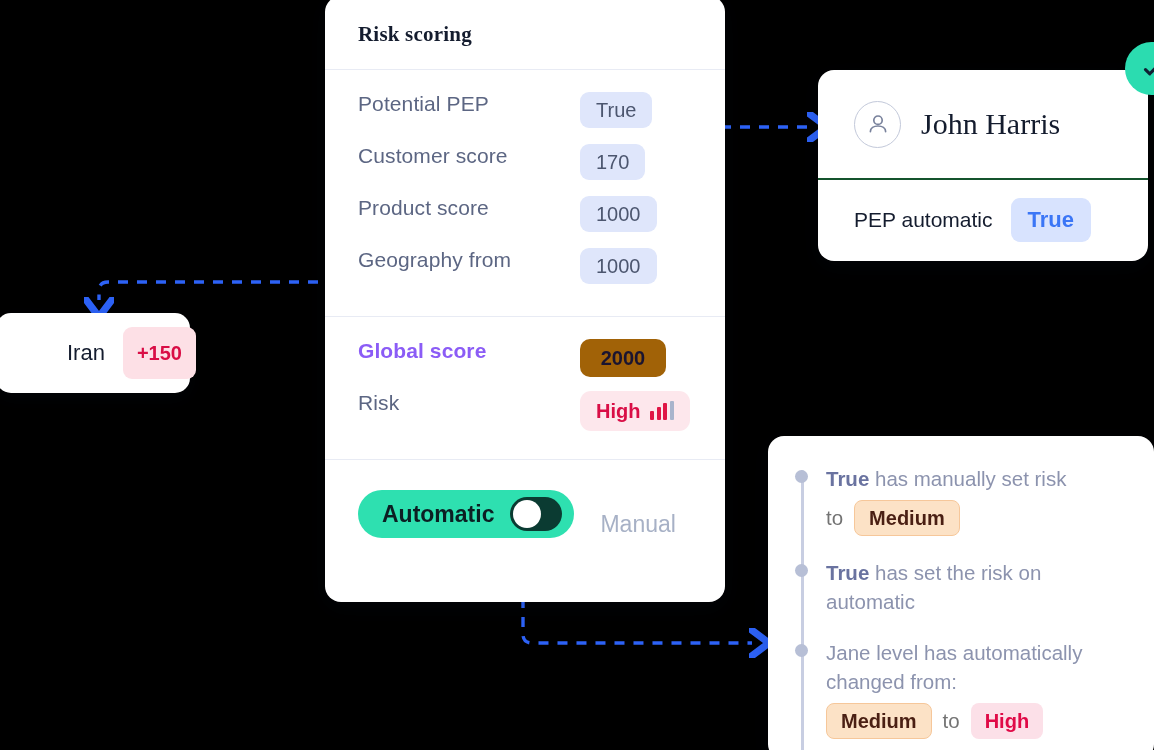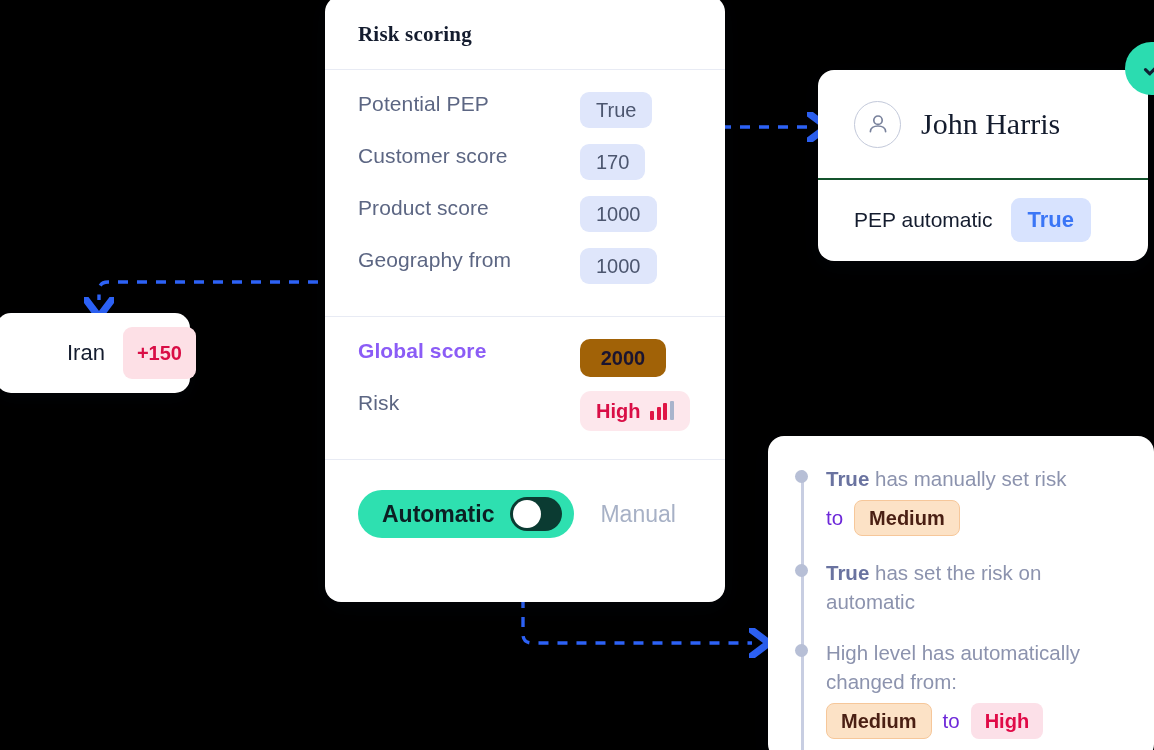--- a/index.html
+++ b/index.html
@@ -109,21 +109,21 @@
   .bars { display: inline-flex; align-items: flex-end; gap: 2.5px; height: 18px; }
   .bars i { display: block; width: 4px; border-radius: 1px; background: #E01545; }
   .bars i:nth-child(1) { height: 9px; }
   .bars i:nth-child(2) { height: 13px; }
   .bars i:nth-child(3) { height: 17px; }
   .bars i:nth-child(4) { height: 19px; background: #A9B4CC; }
 
   
   .toggle-row {
     display: flex;
-    align-items: center;
+    align-items: flex-end;
     gap: 26px;
     padding-top: 8px;
   }
   .toggle-pill {
     display: inline-flex;
     align-items: center;
     gap: 16px;
     background: #2EE0B0;
     border-radius: 999px;
     height: 48px;
@@ -283,21 +283,21 @@
     color: #8C93AE;
   }
   .tl-text b { color: #6A73A0; font-weight: 700; }
   .tl-badges {
     display: flex;
     align-items: center;
     gap: 11px;
     margin-top: 7px;
     flex-wrap: wrap;
   }
-  .tl-inline { font-size: 20.5px; color: #6d28d9; }
+  .tl-inline { font-size: 20.5px; color: #737373; }
   .chip-medium {
     background: #FCE2C6;
     border: 1px solid #F6C79A;
     color: #4A1F13;
     font-weight: 700;
     font-size: 20px;
     border-radius: 8px;
     height: 36px;
     padding: 17px 14px;
     display: inline-flex;
@@ -442,21 +442,21 @@
         </div>
       </div>
 
       <div class="tl-entry">
         <span class="tl-dot"></span>
         <div class="tl-text"><b>True</b><span> has set the risk on automatic</span></div>
       </div>
 
       <div class="tl-entry">
         <span class="tl-dot"></span>
-        <div class="tl-text"><span>High level has automatically changed from:</span></div>
+        <div class="tl-text"><span>Jane level has automatically changed from:</span></div>
         <div class="tl-badges">
           <span class="chip-medium">Medium</span>
           <span class="tl-inline">to</span>
           <span class="chip-high">High</span>
         </div>
       </div>
     </div>
   </div>
 
 </div>

